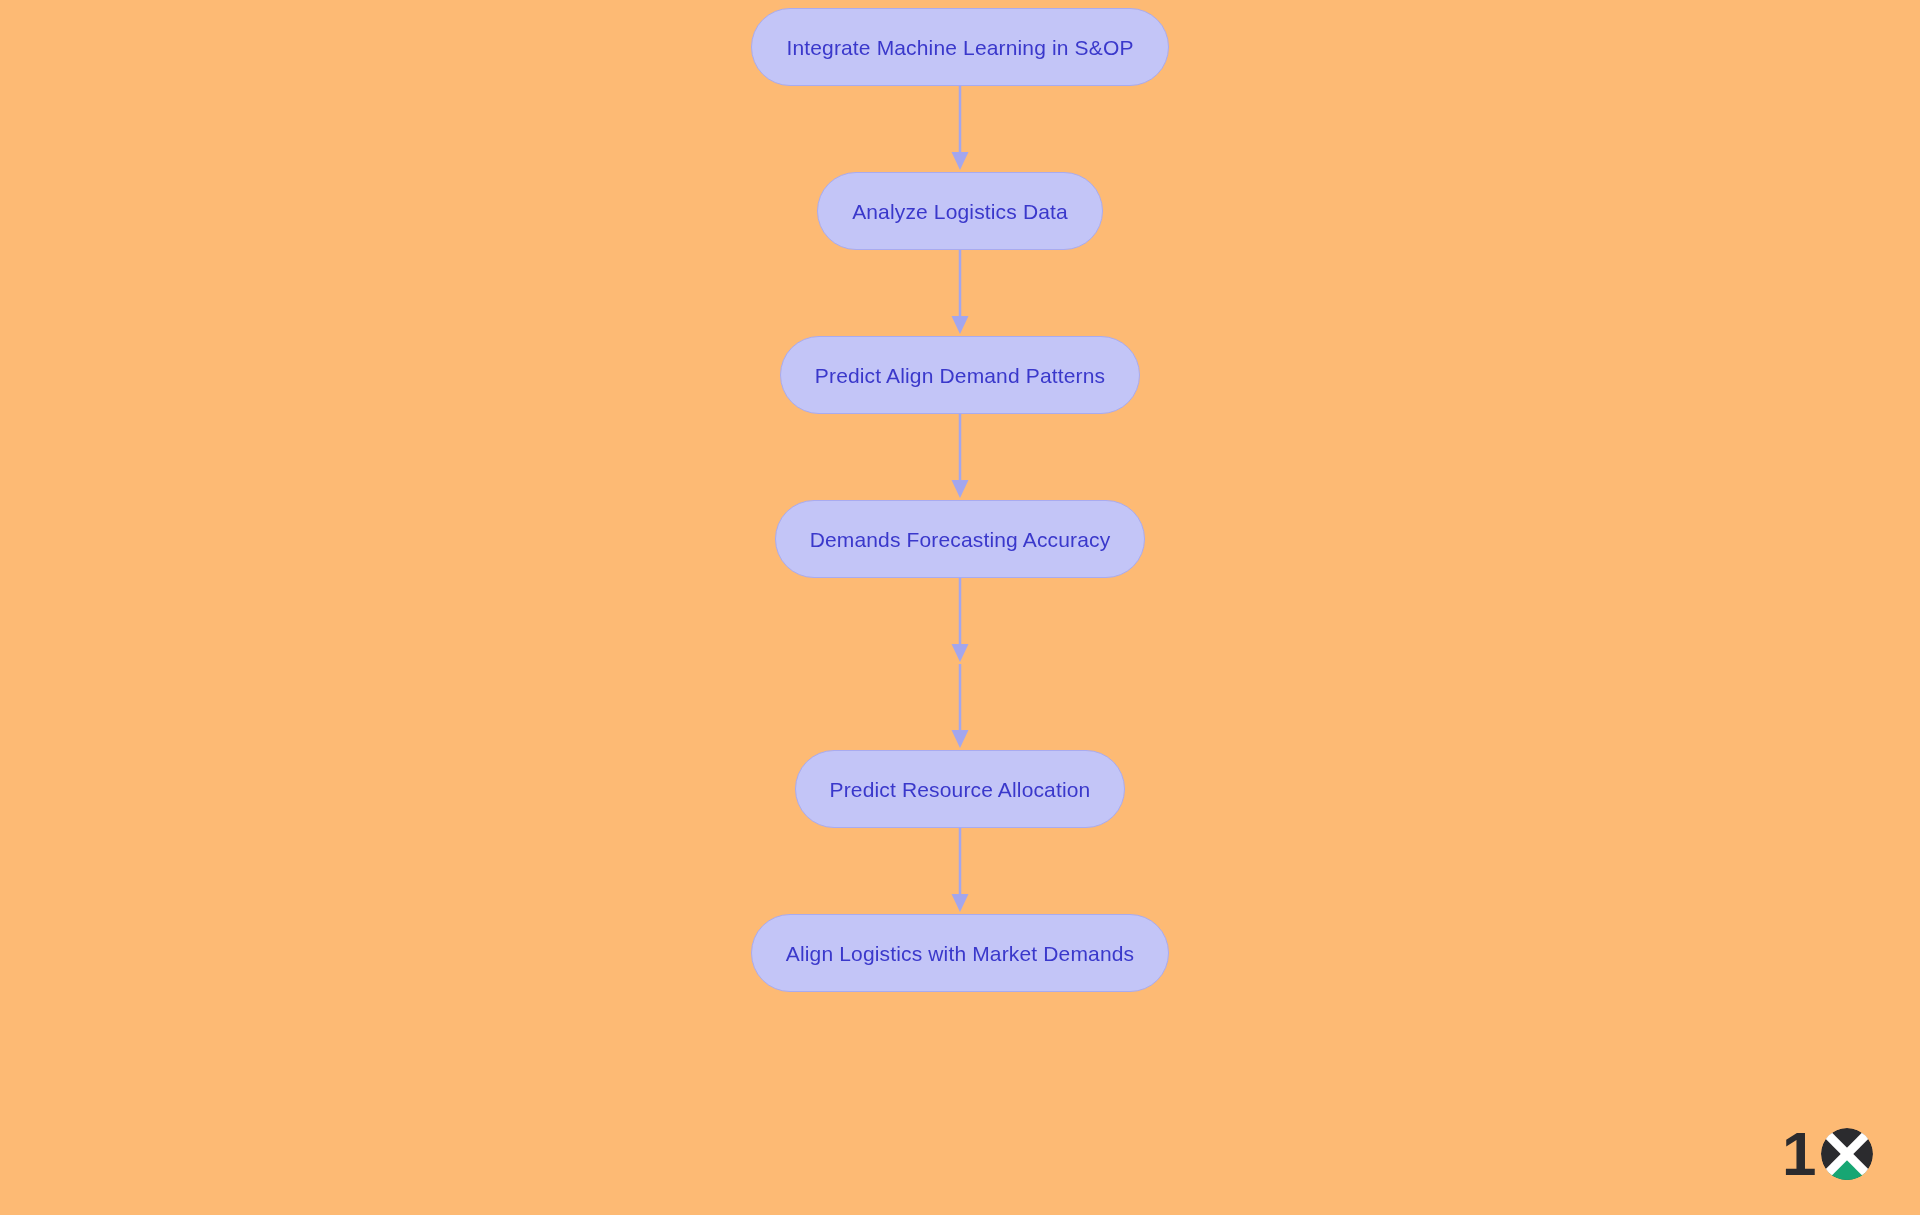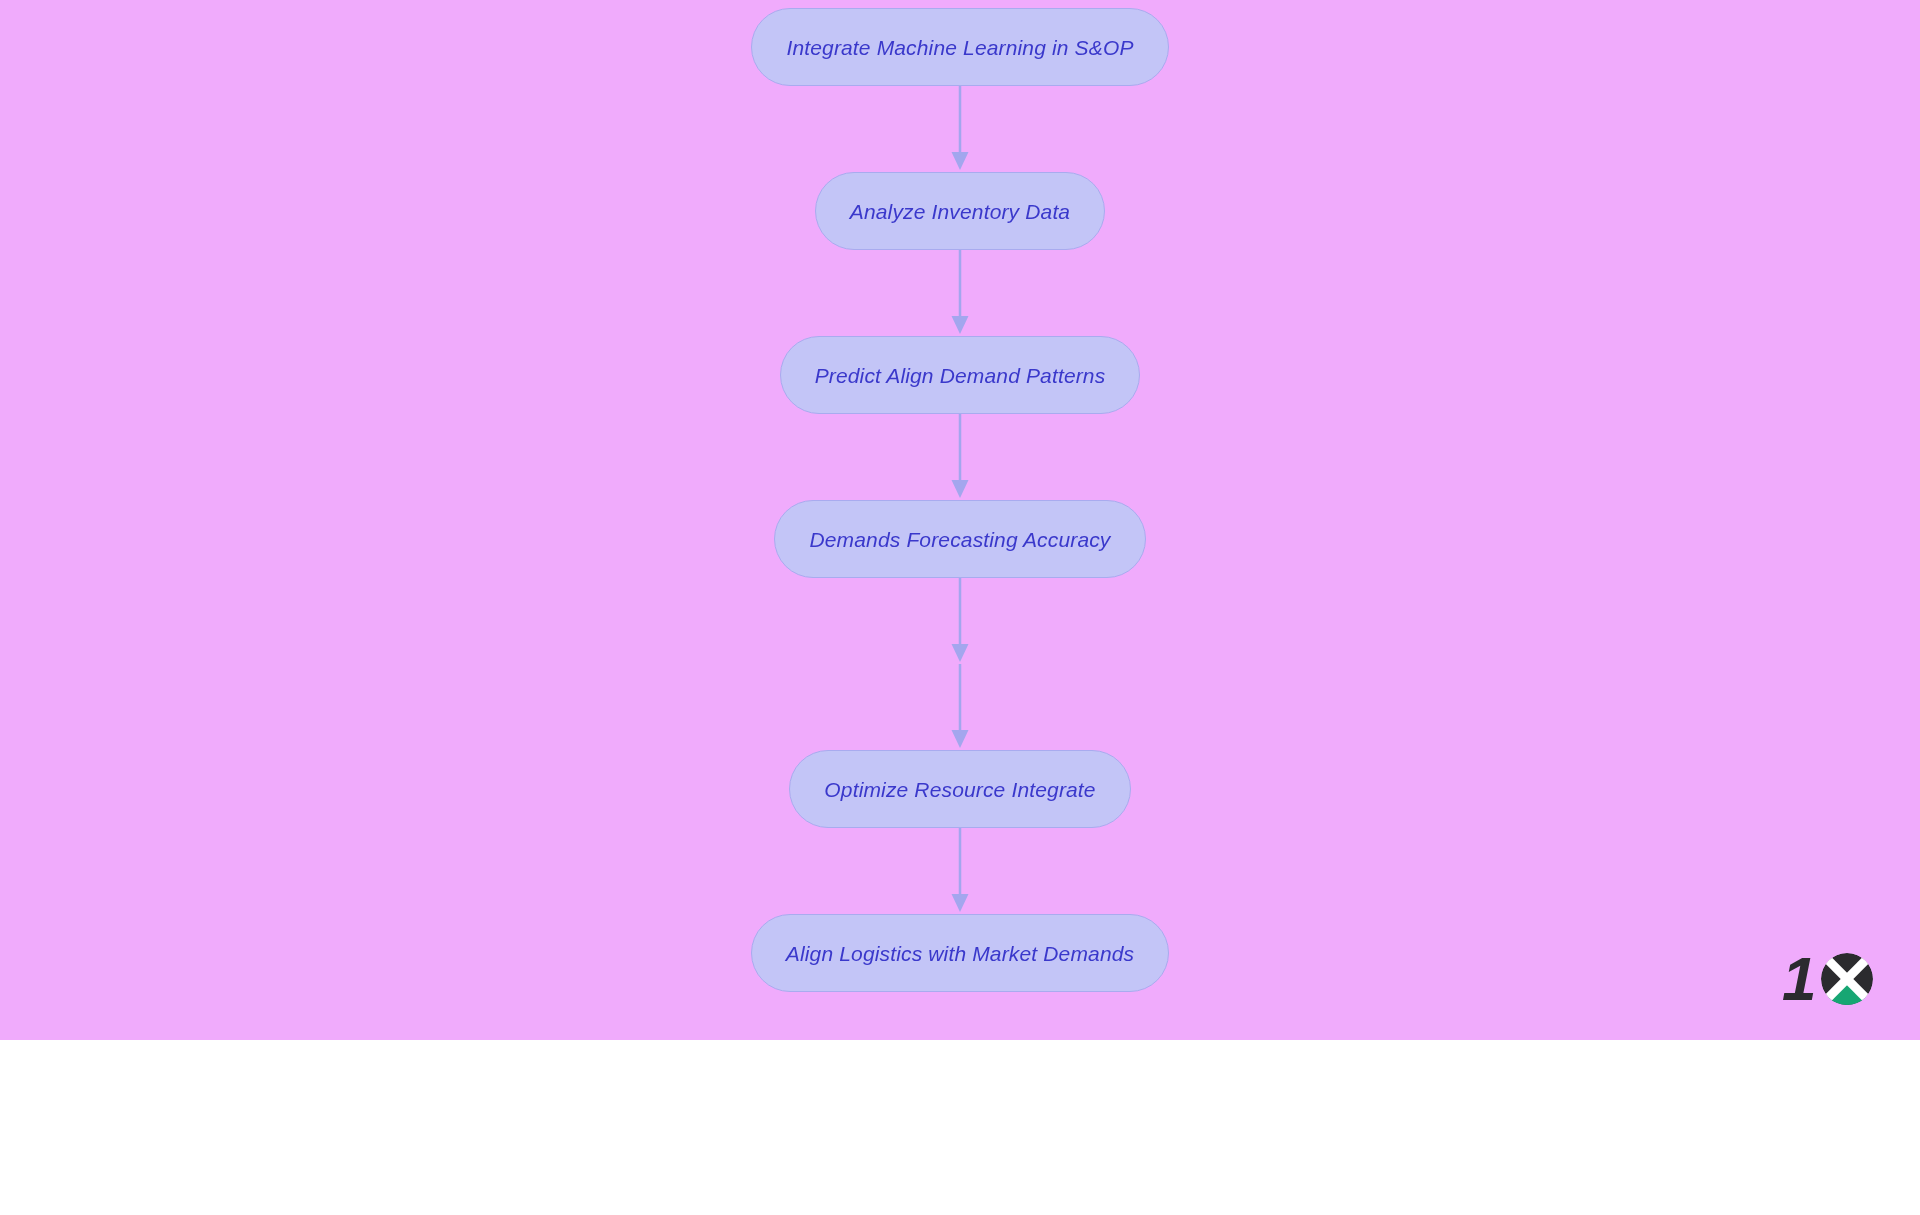--- a/index.html
+++ b/index.html
@@ -14,23 +14,22 @@
     position: relative;
     overflow: hidden;
     font-family: "Liberation Sans", sans-serif;
   }
 
   #flowchart-canvas {
     position: absolute;
     left: 0;
     top: 0;
     width: 1920px;
-    height: 1040px;
-    background: #f0abfc;
-    font-style: italic;
+    height: 1215px;
+    background: #fdba74;
   }
 
   .flow-column {
     position: absolute;
     left: 0;
     top: 0;
     width: 1920px;
     height: 1090px;
     display: flex;
     flex-direction: column;
@@ -110,21 +109,21 @@
     </div>
 
     <span class="connector">
       <svg width="26" height="86" viewBox="0 0 26 86" xmlns="http://www.w3.org/2000/svg">
         <line x1="13" y1="0" x2="13" y2="70" stroke="#a3a6ee" stroke-width="2.5"></line>
         <polygon points="13,84 4.5,66 21.5,66" fill="#a3a6ee"></polygon>
       </svg>
     </span>
 
     <div class="node">
-      <span class="node-label">Analyze Inventory Data</span>
+      <span class="node-label">Analyze Logistics Data</span>
     </div>
 
     <span class="connector">
       <svg width="26" height="86" viewBox="0 0 26 86" xmlns="http://www.w3.org/2000/svg">
         <line x1="13" y1="0" x2="13" y2="70" stroke="#a3a6ee" stroke-width="2.5"></line>
         <polygon points="13,84 4.5,66 21.5,66" fill="#a3a6ee"></polygon>
       </svg>
     </span>
 
     <div class="node">
@@ -151,21 +150,21 @@
 
 
     <span class="connector">
       <svg width="26" height="86" viewBox="0 0 26 86" xmlns="http://www.w3.org/2000/svg">
         <line x1="13" y1="0" x2="13" y2="70" stroke="#a3a6ee" stroke-width="2.5"></line>
         <polygon points="13,84 4.5,66 21.5,66" fill="#a3a6ee"></polygon>
       </svg>
     </span>
 
     <div class="node">
-      <span class="node-label">Optimize Resource Integrate</span>
+      <span class="node-label">Predict Resource Allocation</span>
     </div>
 
     <span class="connector">
       <svg width="26" height="86" viewBox="0 0 26 86" xmlns="http://www.w3.org/2000/svg">
         <line x1="13" y1="0" x2="13" y2="70" stroke="#a3a6ee" stroke-width="2.5"></line>
         <polygon points="13,84 4.5,66 21.5,66" fill="#a3a6ee"></polygon>
       </svg>
     </span>
 
     <div class="node">

